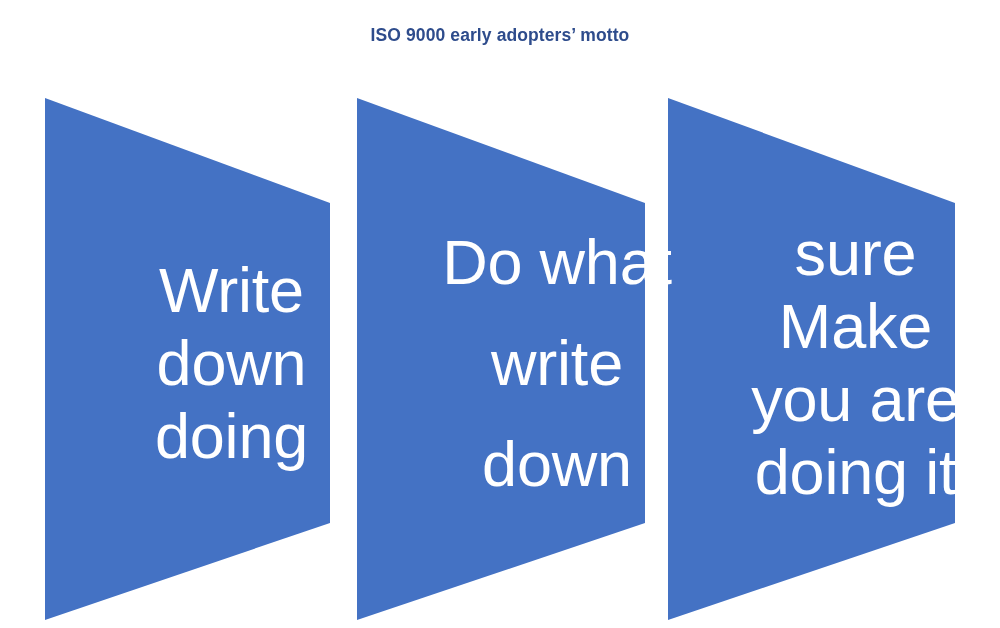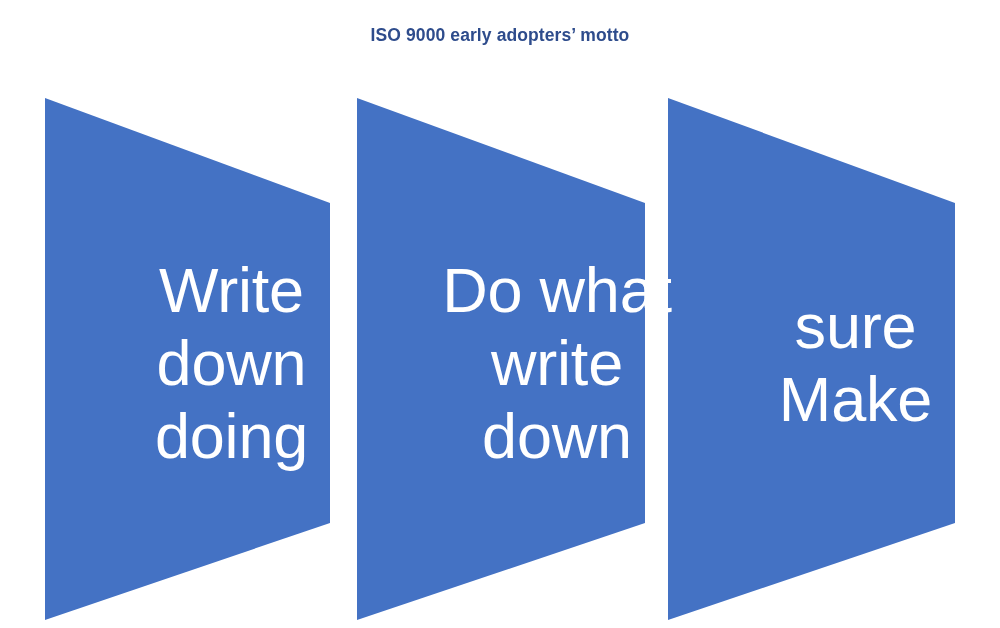--- a/index.html
+++ b/index.html
@@ -64,20 +64,21 @@
     left: 45px;
     top: 217px;
     width: 285px;
     height: 292px;
   }
   #chevron-text-2 {
     left: 357px;
     top: 217px;
     width: 312px;
     height: 292px;
+    gap: 28px;
   }
   #chevron-text-3 {
     left: 668px;
     top: 217px;
     width: 287px;
     height: 292px;
   }
   .chevron-line {
     display: block;
   }
@@ -105,15 +106,17 @@
 
   <div id="chevron-text-2" class="chevron-text">
     <span class="chevron-line">Do what</span>
     <span class="chevron-line">write</span>
     <span class="chevron-line">down</span>
   </div>
 
   <div id="chevron-text-3" class="chevron-text">
     <span class="chevron-line">sure</span>
     <span class="chevron-line">Make</span>
+    <span class="chevron-line">you are</span>
+    <span class="chevron-line">doing it</span>
   </div>
 
 </div>
 
 </body></html>

